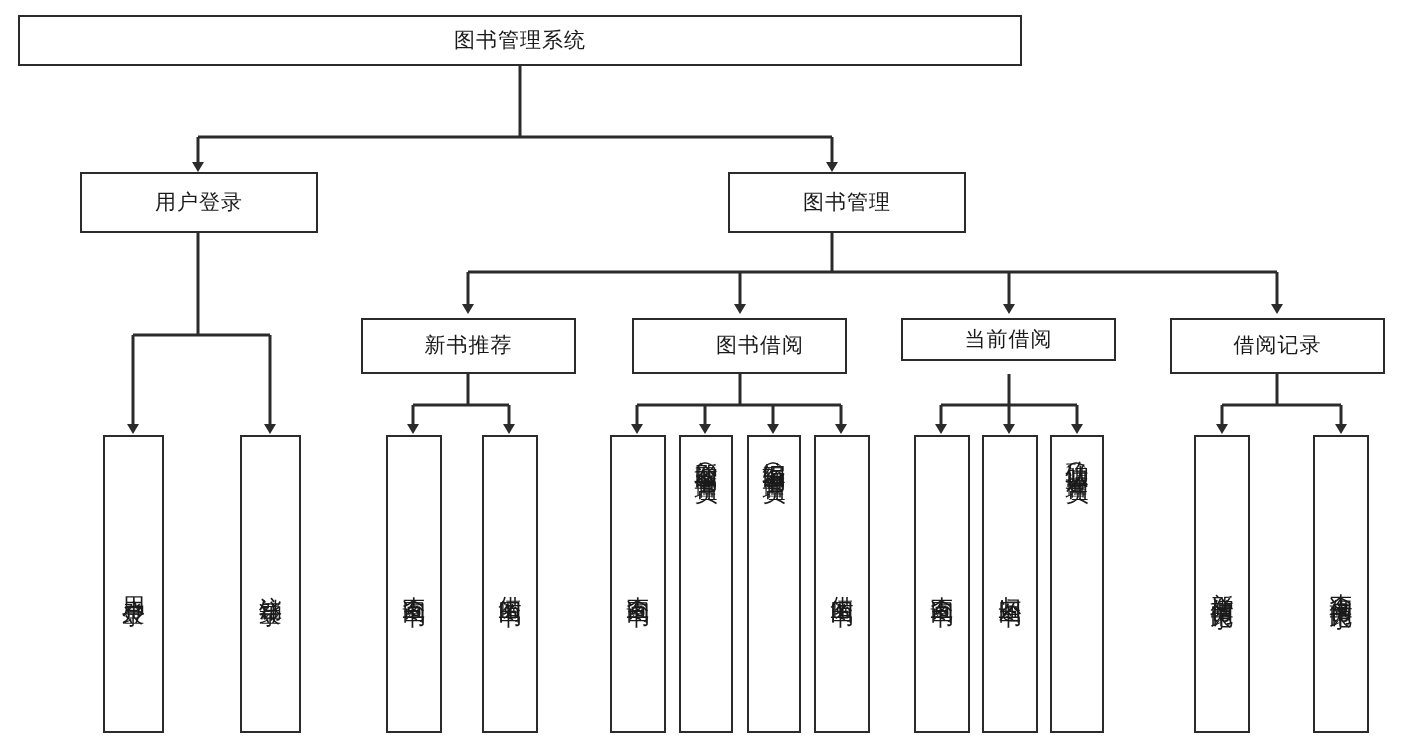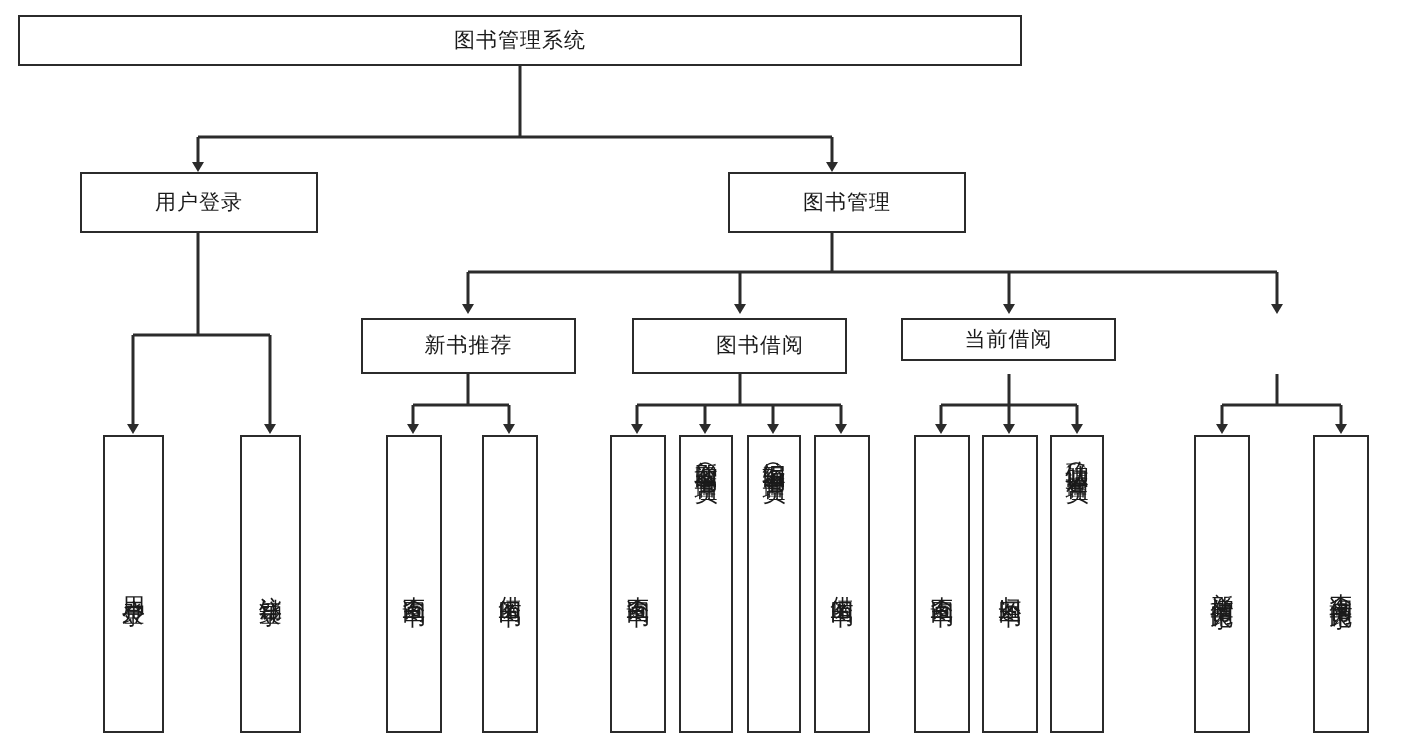--- a/index.html
+++ b/index.html
@@ -135,20 +135,23 @@
 
   <div class="node horiz" style="left:361px;top:318px;width:215px;height:56px;">
     <span>新书推荐</span>
   </div>
   <div class="node horiz" style="left:632px;top:318px;width:215px;height:56px;padding-left:41px;">
     <span>图书借阅</span>
   </div>
   <div class="node horiz" style="left:901px;top:318px;width:215px;height:43px;">
     <span>当前借阅</span>
   </div>
+  <div class="node horiz" style="left:1170px;top:318px;width:215px;height:56px;">
+    <span>借阅记录</span>
+  </div>
 
   <div class="node vert" style="left:103px;top:435px;width:61px;height:298px;">
     <span class="vtext">用户登录</span>
   </div>
   <div class="node vert" style="left:240px;top:435px;width:61px;height:298px;">
     <span class="vtext">注销登录</span>
   </div>
 
   <div class="node vert" style="left:386px;top:435px;width:56px;height:298px;">
     <span class="vtext">查询图书</span>

